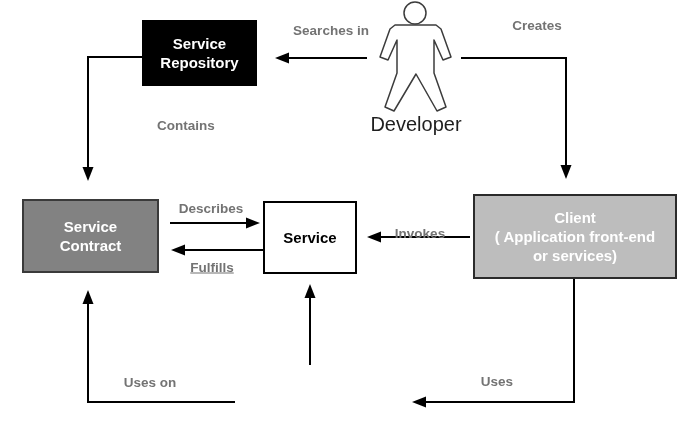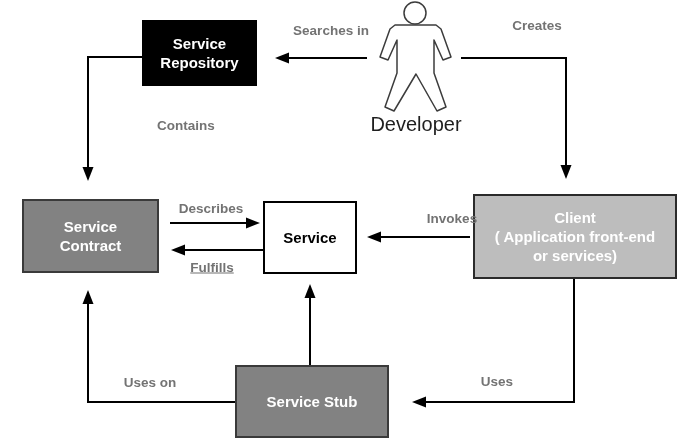--- a/index.html
+++ b/index.html
@@ -130,26 +130,25 @@
   </svg>
 
   <div class="node node-repo">Service
 Repository</div>
   <div class="node node-contract">Service
 Contract</div>
   <div class="node node-service">Service</div>
   <div class="node node-client">Client
 ( Application front-end
 or services)</div>
-  <div class="node node-stub">Service Stub</div>
 
   <div class="elabel" style="left:331px; top:30px;">Searches in</div>
   <div class="elabel" style="left:537px; top:25px;">Creates</div>
   <div class="elabel" style="left:142px; top:125px;margin-left:44px;">Contains</div>
   <div class="elabel" style="left:211px; top:208px;">Describes</div>
   <div class="elabel" style="left:212px; top:267px;text-decoration:underline;">Fulfills</div>
-  <div class="elabel" style="left:420px; top:218px;margin-left:32px;">Invokes</div>
+  <div class="elabel" style="left:420px; top:233px;">Invokes</div>
   <div class="elabel" style="left:150px; top:382px;">Uses on</div>
   <div class="elabel" style="left:497px; top:381px;">Uses</div>
 
   <div class="actor-label" style="left:416px; top:124px;">Developer</div>
 
 </div>
 
 </body></html>

